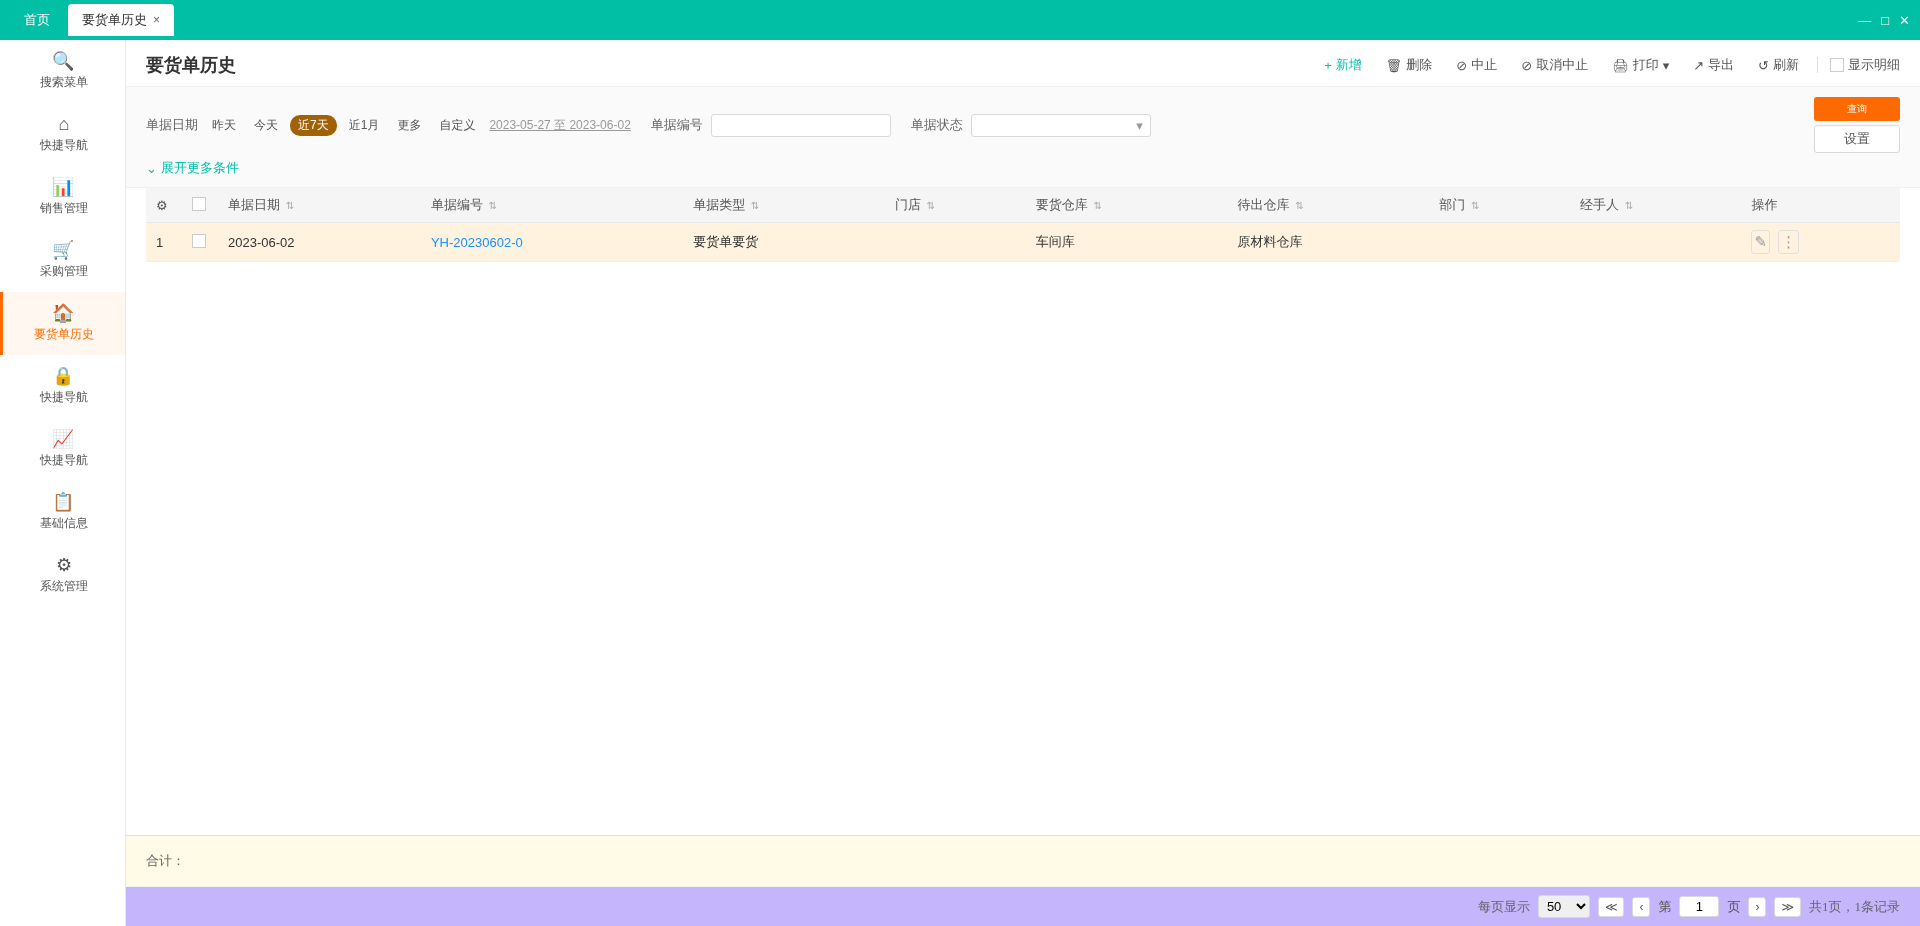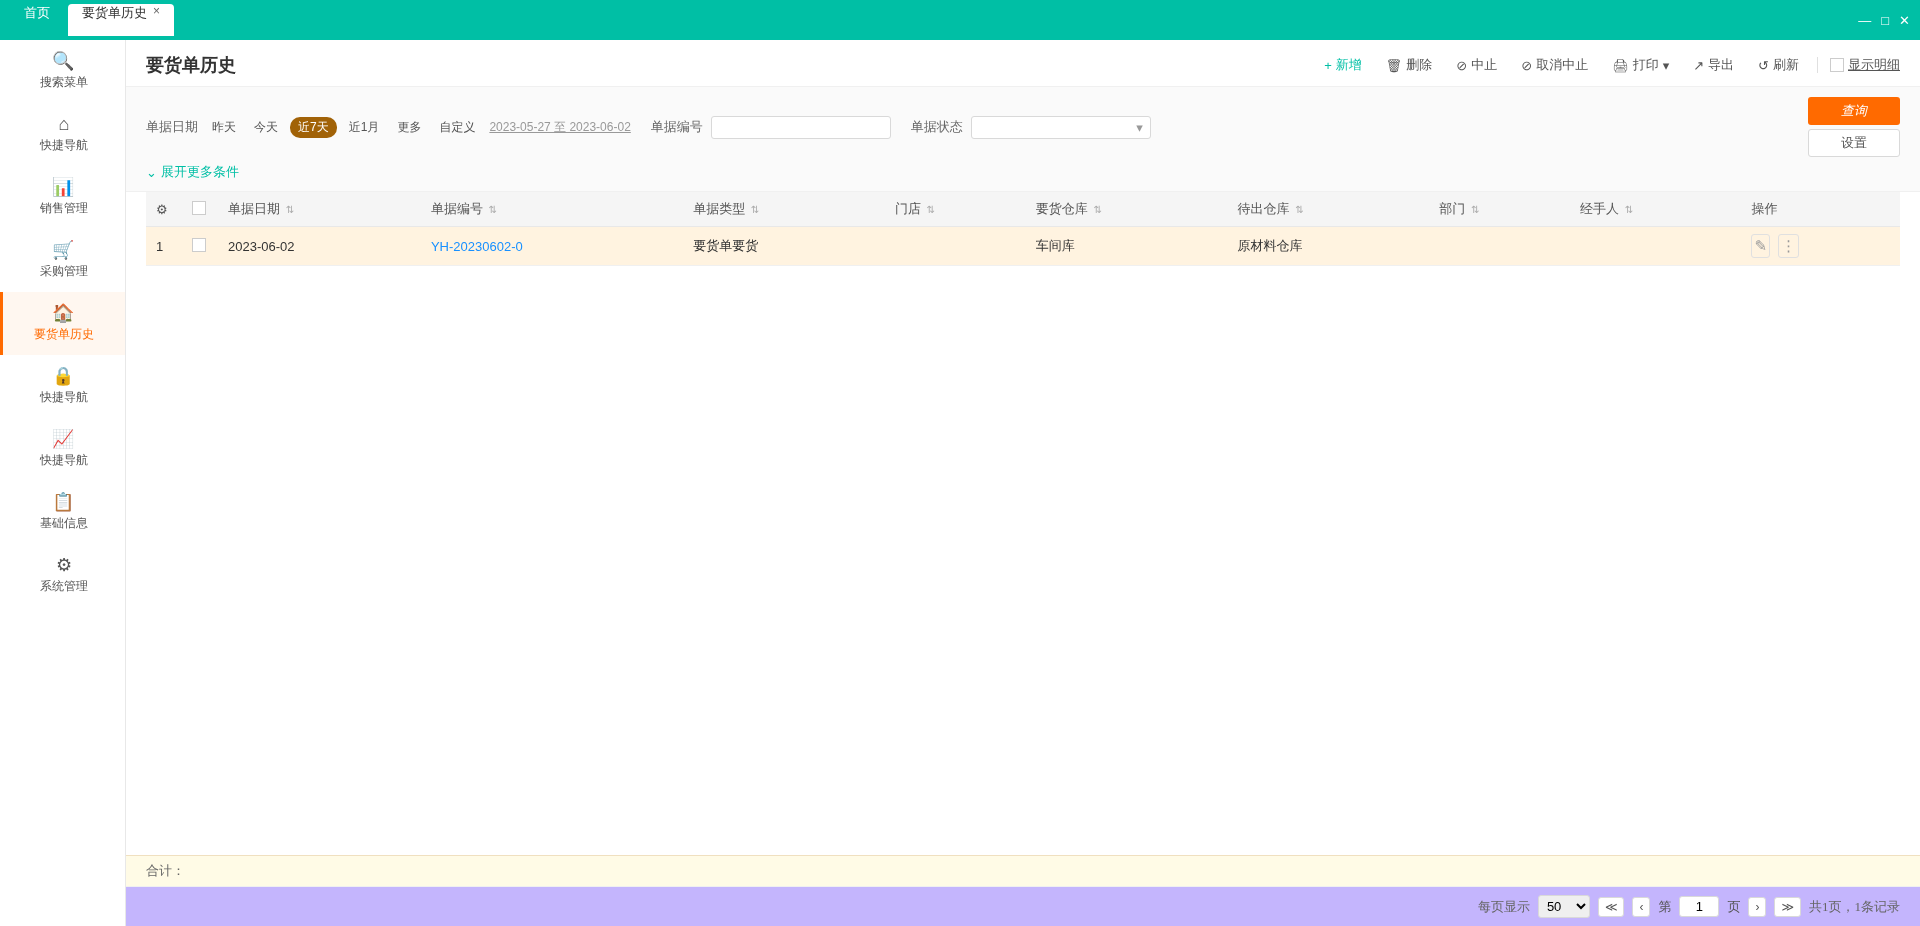--- a/index.html
+++ b/index.html
@@ -17,21 +17,21 @@
     .top-nav-tabs {
       display: flex;
       align-items: center;
       gap: 4px;
       flex: 1;
     }
     .nav-tab {
       height: 32px;
       padding: 0 14px;
       display: flex;
-      align-items: flex-start;
+      align-items: center;
       gap: 6px;
       border-radius: 4px 4px 0 0;
       cursor: pointer;
       font-size: 13px;
       color: #fff;
     }
     .nav-tab.home {
       background: transparent;
     }
     .nav-tab.active {
@@ -132,21 +132,20 @@
     .toolbar-btn.add { color: #00bfa5; }
     .toolbar-btn.del { color: #555; }
     .toolbar-divider { width: 1px; height: 16px; background: #e0e0e0; }
     .display-toggle {
       display: flex;
       align-items: center;
       gap: 4px;
       cursor: pointer;
       font-size: 13px;
       color: #555;
-      text-decoration: underline;
     }
     .checkbox-sm {
       width: 14px; height: 14px; border: 1px solid #ccc; background: #fff; display: inline-block;
     }
 
     
     .filter-area {
       padding: 10px 20px;
       background: #fafafa;
       border-bottom: 1px solid #f0f0f0;
@@ -236,22 +235,21 @@
       flex-direction: column;
       gap: 4px;
     }
     .btn-query {
       background: #ff6a00;
       color: #fff;
       border: none;
       border-radius: 3px;
       padding: 5px 33px;
       cursor: pointer;
-      font-size: 13px;
-      font-style: italic;
+      font-size: 10px;
     }
     .btn-settings {
       background: #fff;
       color: #555;
       border: 1px solid #d9d9d9;
       border-radius: 3px;
       padding: 4px 18px;
       cursor: pointer;
       font-size: 13px;
     }
@@ -326,21 +324,21 @@
       font-size: 15px;
       padding: 2px;
       border: 1px solid #e0e0e0;
       border-radius: 3px;
     }
 
     
     .summary-bar {
       background: #fffbe6;
       border-top: 1px solid #f0e0c0;
-      padding: 6px 20px;
+      padding: 16px 20px;
       font-size: 13px;
       color: #666;
       display: flex;
       align-items: center;
       flex-shrink: 0;
     }
 
     
     .pagination-bar {
       padding: 8px 20px;

